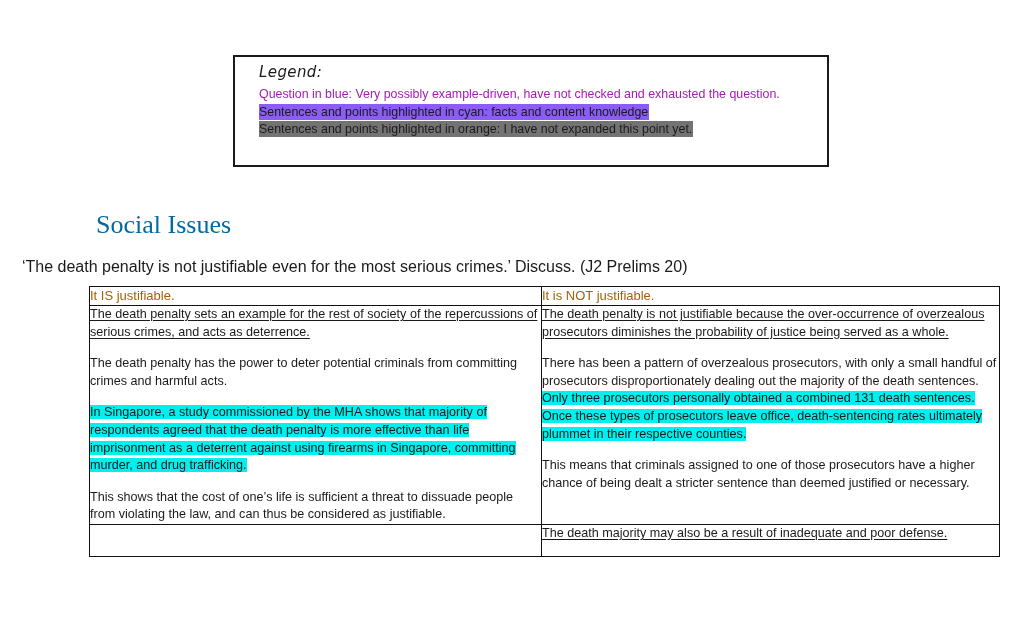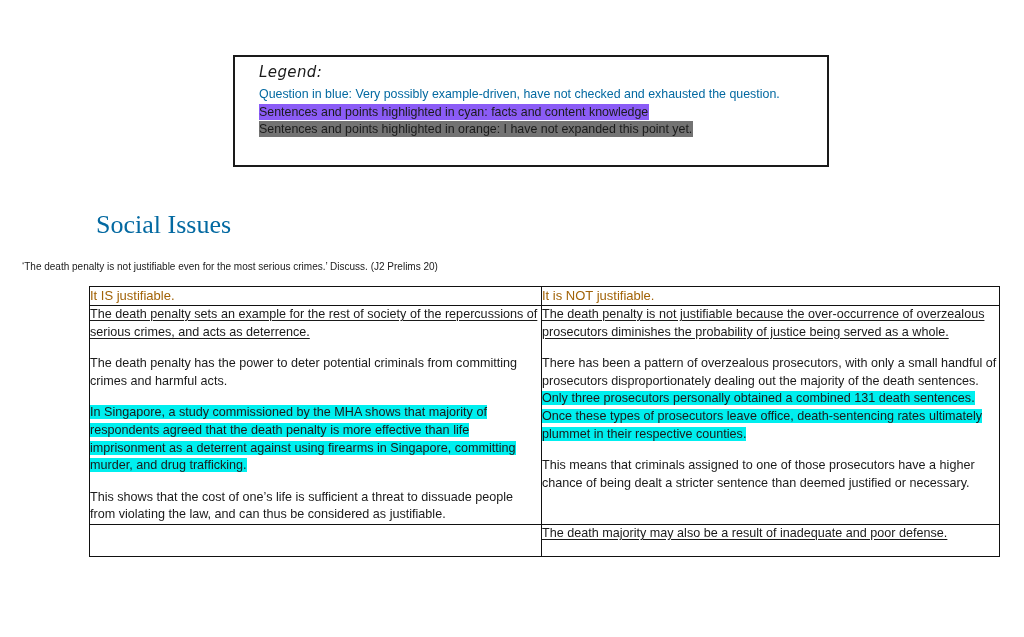--- a/index.html
+++ b/index.html
@@ -39,41 +39,41 @@
   }
   .legend-line {
     font-size: 12.4px;
     line-height: 17.5px;
     white-space: nowrap;
     color: #1a1a1a;
   }
   .legend-line .mark {
     padding: 1px 1px 1px 0;
   }
-  .legend-blue { color: #0369a1; }
+  .legend-blue { color: #a21caf; }
   .hl-cyan { background: #8b5cf6; }
   .hl-orange { background: #737373; }
 
   
   .page-heading {
     position: absolute;
     left: 96px;
     top: 209px;
     font-family: "Liberation Serif", serif;
     font-size: 26px;
     line-height: 32px;
     color: #0369a1;
   }
 
   
   .question-line {
     position: absolute;
     left: 22px;
     top: 258px;
-    font-size: 10px;
+    font-size: 16px;
     line-height: 18px;
     color: #1a1a1a;
     white-space: nowrap;
   }
 
   
   .arg-table {
     position: absolute;
     left: 89px;
     top: 286px;

